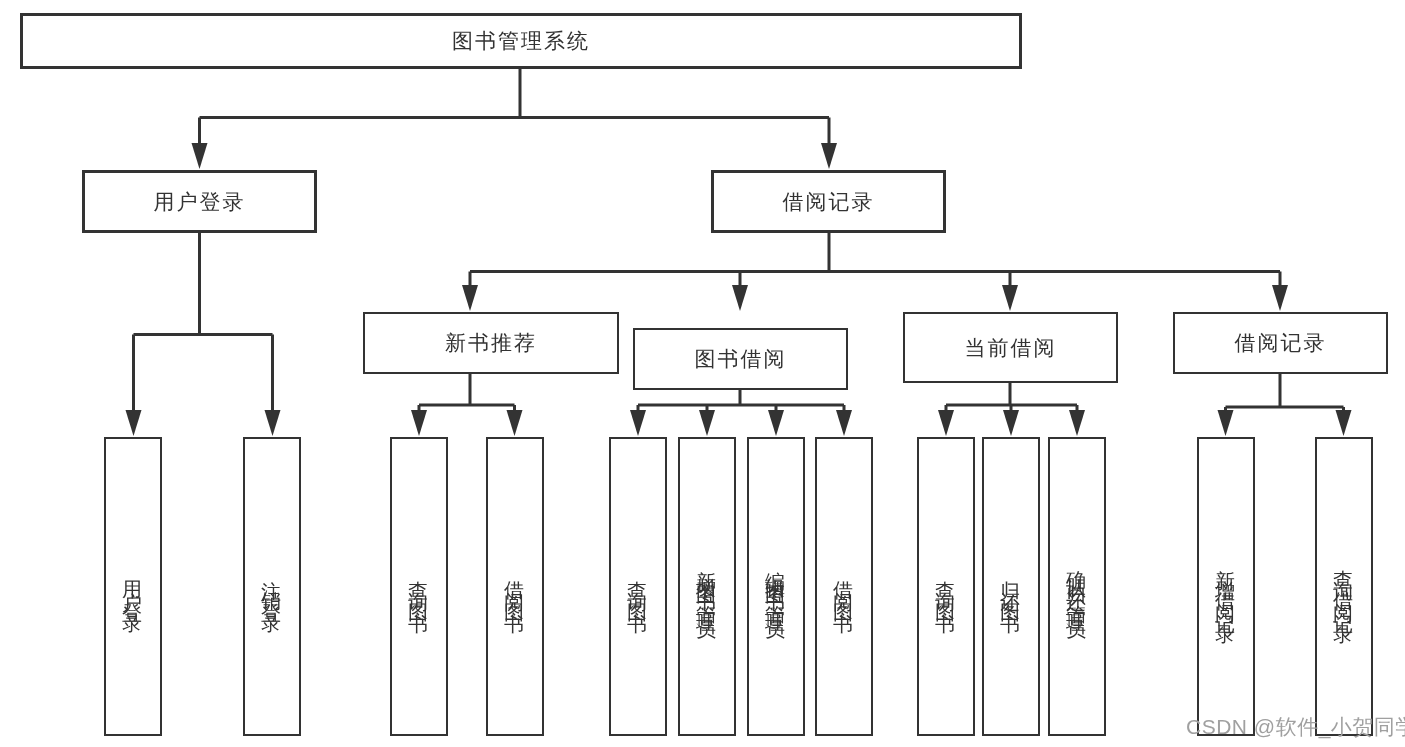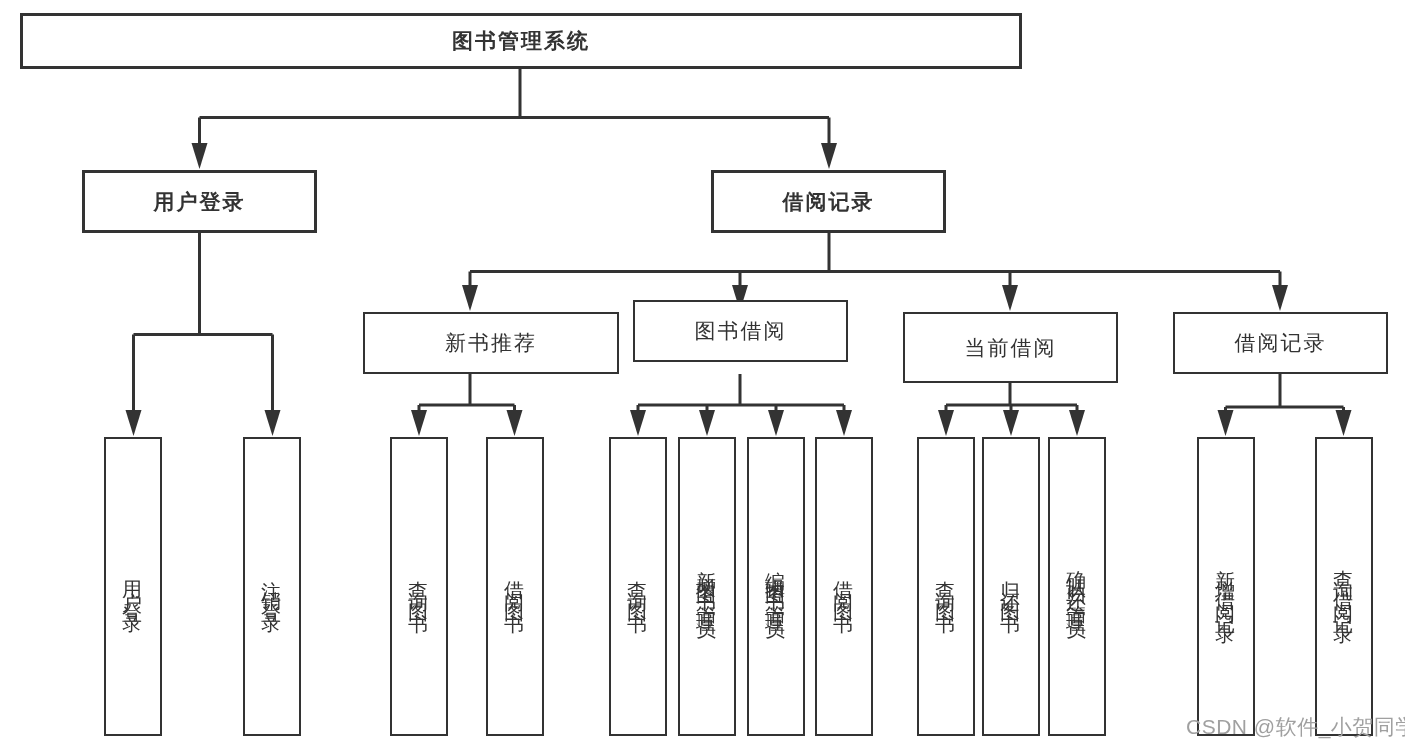--- a/index.html
+++ b/index.html
@@ -37,21 +37,21 @@
     border: 2px solid var(--line);
     display: flex;
     align-items: center;
     justify-content: center;
     z-index: 2;
     font-size: 21px;
     letter-spacing: 2px;
     color: var(--text);
     white-space: nowrap;
   }
-  .node.lvl1, .node.lvl2 { border-width: 3px; font-weight: bold; }
+  .node.lvl1, .node.lvl2 { border-width: 3px; }
 
   .leaf {
     position: absolute;
     box-sizing: border-box;
     background: #ffffff;
     border: 2px solid var(--line);
     top: 437px;
     width: 58px;
     height: 299px;
     display: flex;
@@ -132,21 +132,21 @@
       <path class="a" d="M1343.5 436 l-8 -26 h16 z"></path>
     </g>
   </svg>
 
   <div class="node lvl1" style="left:20px; top:13px; width:1002px; height:56px;">图书管理系统</div>
 
   <div class="node lvl2" style="left:82px; top:170px; width:235px; height:63px;">用户登录</div>
   <div class="node lvl2" style="left:711px; top:170px; width:235px; height:63px;">借阅记录</div>
 
   <div class="node lvl3" style="left:363px; top:312px; width:256px; height:62px;">新书推荐</div>
-  <div class="node lvl3" style="left:633px; top:300px; width:215px; height:62px;">图书借阅</div>
+  <div class="node lvl3" style="left:633px; top:328px; width:215px; height:62px;">图书借阅</div>
   <div class="node lvl3" style="left:903px; top:312px; width:215px; height:71px;">当前借阅</div>
   <div class="node lvl3" style="left:1173px; top:312px; width:215px; height:62px;">借阅记录</div>
 
   <div class="leaf" style="left:104px;">用户登录</div>
   <div class="leaf" style="left:243px;">注销登录</div>
 
   <div class="leaf" style="left:390px;">查询图书</div>
   <div class="leaf" style="left:486px;">借阅图书</div>
 
   <div class="leaf" style="left:609px;">查询图书</div>

